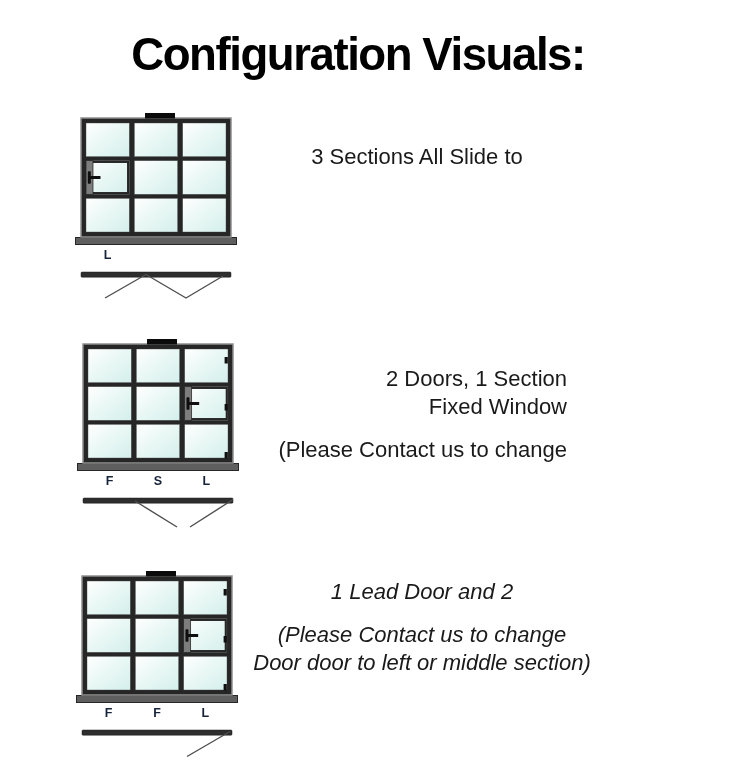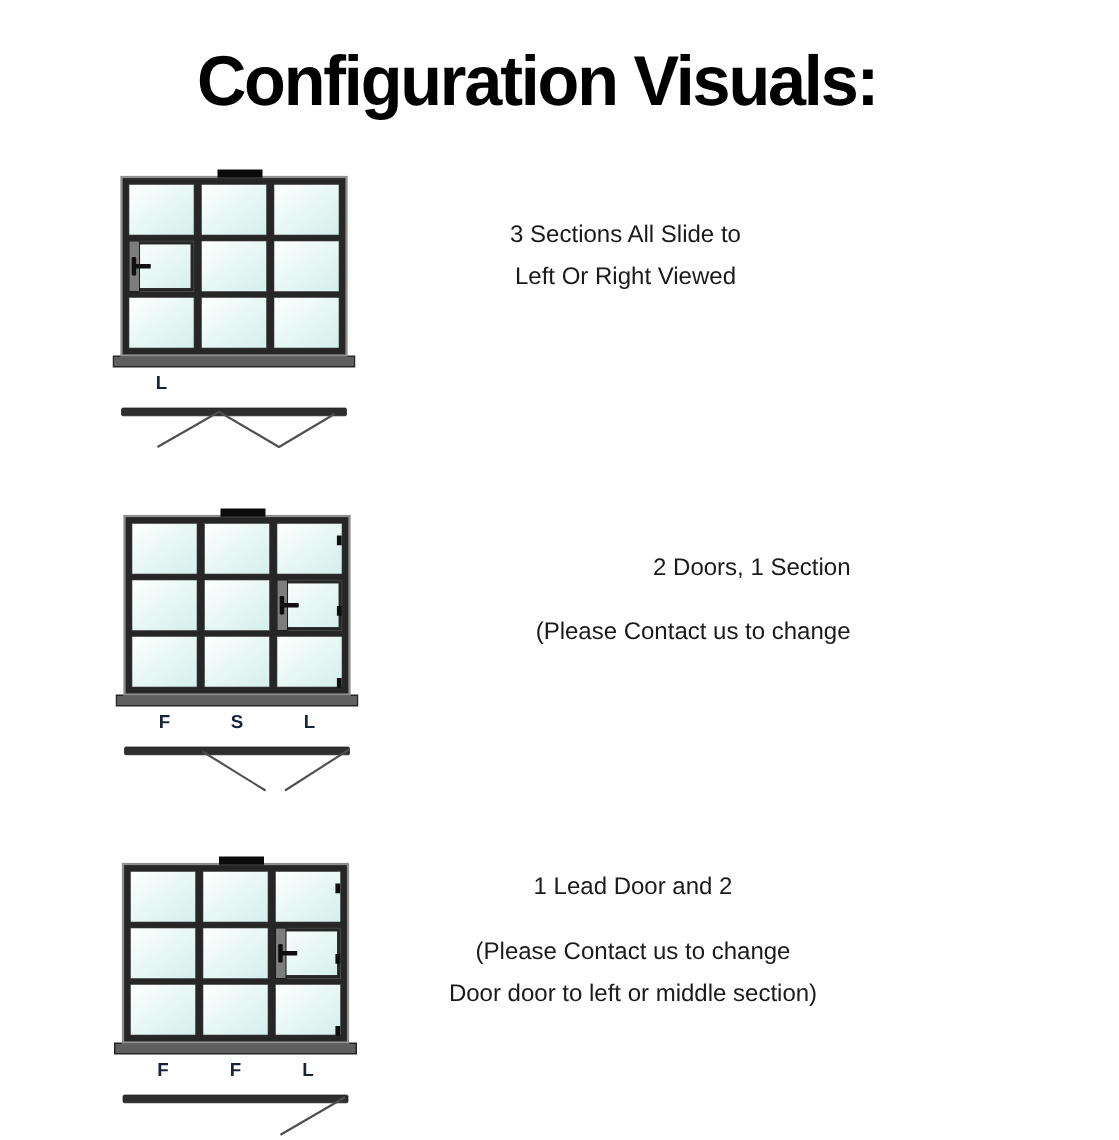--- a/index.html
+++ b/index.html
@@ -15,29 +15,29 @@
   }
   .figure{position:absolute;width:162px;height:200px;}
   .labels{position:absolute;top:136px;left:0;width:162px;height:18px;}
   .labels span{
     position:absolute;top:0;transform:translateX(-50%);
     font-weight:700;font-size:12.5px;color:var(--label-color,#16233b);
   }
   .swing{position:absolute;top:158px;left:0;}
   .caption{
     position:absolute;text-align:center;
-    font-size:16px;line-height:28px;color:#1a1a1a;
+    font-size:22px;line-height:28px;color:#1a1a1a;
   }
   .note{margin-top:15px;}
   #row1 .figure{left:75px;top:99px;}
   #row1 .caption{left:267px;top:130px;width:300px;}
   #row2 .figure{left:77px;top:325px;}
   #row2 .caption{left:267px;top:352px;width:300px;text-align:right;}
   #row3 .figure{left:76px;top:557px;}
-  #row3 .caption{left:246px;top:565px;width:352px;}
+  #row3 .caption{left:246px;top:565px;width:352px;font-style:italic;}
 </style>
 </head>
 <body>
 
 <div class="canvas" style="--label-color: #16233b;">
   <h1 class="title">Configuration Visuals:</h1>
 
   <section id="row1">
     <div class="figure"><svg width="162" height="134" viewBox="0 0 162 134">
           <defs>
@@ -64,21 +64,20 @@
           <rect x="12.8" y="59.3" width="3" height="12.4" rx="0.8" fill="#0f0f0f"></rect>
           <rect x="14" y="64" width="11.5" height="3" rx="0.5" fill="#0f0f0f"></rect>
         </svg><div class="labels">
           <span style="left: 32.6667px;">L</span>
         </div><svg width="162" height="42" viewBox="0 0 162 42" class="swing">
           <rect x="6" y="2" width="150" height="5.2" rx="1" fill="#2e2e2e" stroke="#1f1f1f" stroke-width="0.5"></rect>
           <polyline points="30,28 71,4.5 111,28 148,6" fill="none" stroke="#4f4f4f" stroke-width="1.4" stroke-linejoin="round"></polyline>
         </svg></div>
     <div class="caption">
         <div>3 Sections All Slide to</div>
-        <div>Left Or Right Viewed</div>
       </div>
   </section>
 
   <section id="row2">
     <div class="figure"><svg width="162" height="134" viewBox="0 0 162 134">
           <defs>
             <linearGradient id="glass1" x1="0" y1="0" x2="1" y2="1">
               <stop offset="0" stop-color="#ffffff"></stop>
               <stop offset="0.45" stop-color="#eaf8f5"></stop>
               <stop offset="1" stop-color="#d4efec"></stop>
@@ -107,20 +106,21 @@
           <span style="left: 32.6667px;">F</span>
           <span style="left: 81px;">S</span>
           <span style="left: 129.333px;">L</span>
         </div><svg width="162" height="42" viewBox="0 0 162 42" class="swing">
           <rect x="6" y="2" width="150" height="5.2" rx="1" fill="#2e2e2e" stroke="#1f1f1f" stroke-width="0.5"></rect>
           <line x1="58" y1="5" x2="100" y2="31" fill="none" stroke="#4f4f4f" stroke-width="1.4" stroke-linejoin="round"></line>
           <line x1="113" y1="31" x2="156" y2="3.5" fill="none" stroke="#4f4f4f" stroke-width="1.4" stroke-linejoin="round"></line>
         </svg></div>
     <div class="caption">
         <div>2 Doors, 1 Section</div>
+        <div>Fixed Window</div>
         <div class="note">
           <div>(Please Contact us to change</div>
         </div>
       </div>
   </section>
 
   <section id="row3">
     <div class="figure"><svg width="162" height="134" viewBox="0 0 162 134">
           <defs>
             <linearGradient id="glass2" x1="0" y1="0" x2="1" y2="1">

